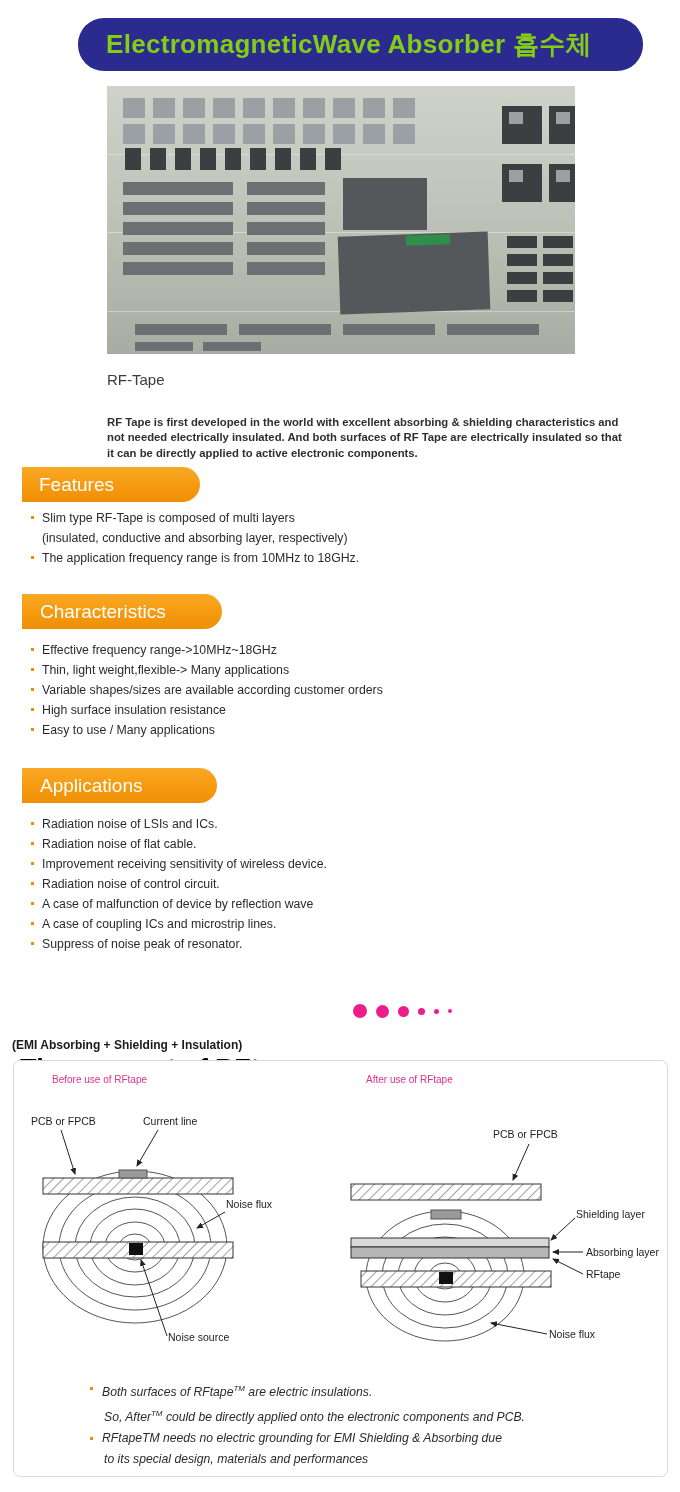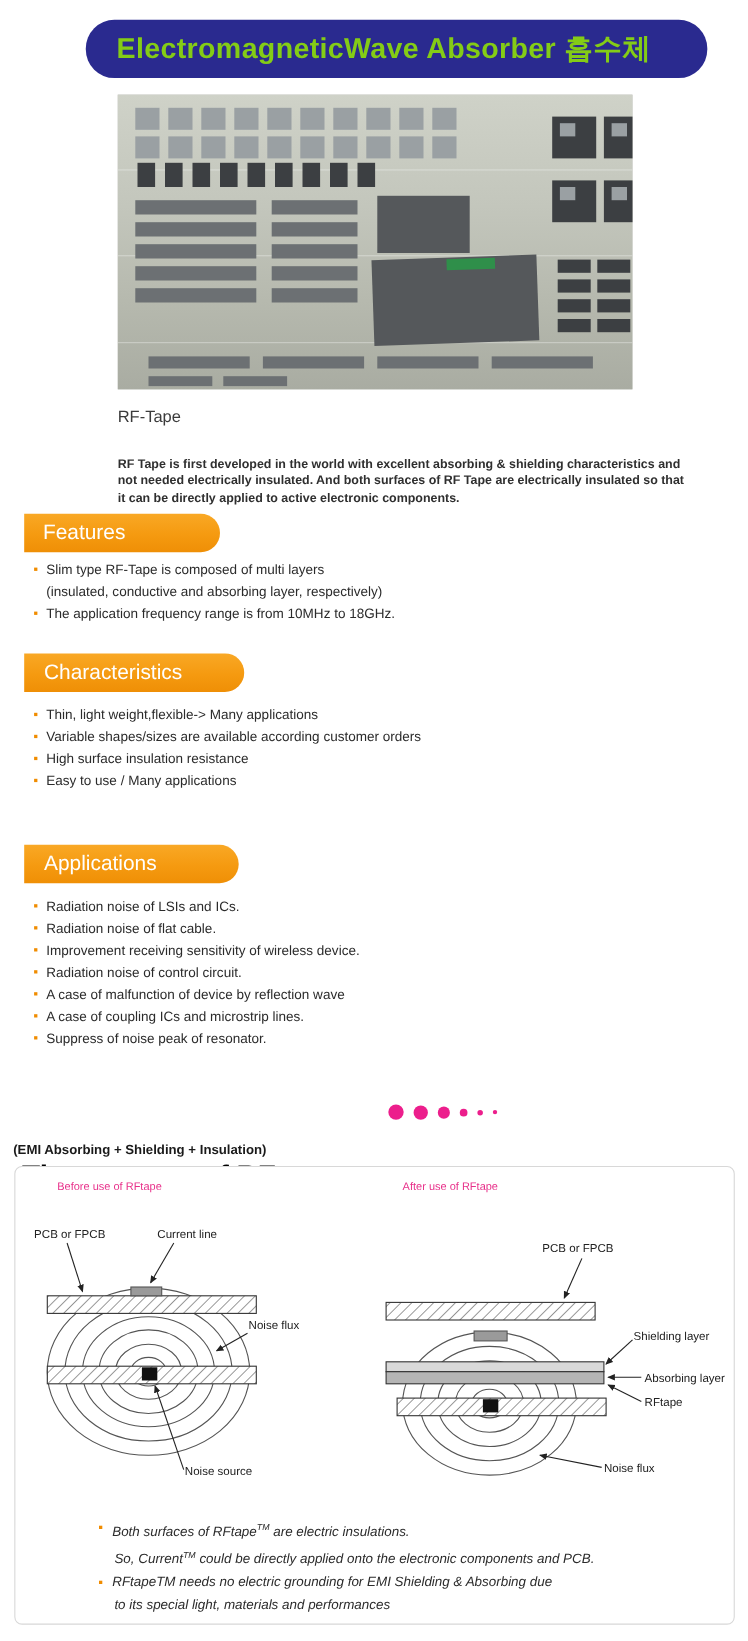--- a/index.html
+++ b/index.html
@@ -303,20 +303,21 @@
 <div class="bullets features">
   <div class="bullet-row">Slim type RF-Tape is composed of multi layers</div>
   <div class="bullet-row cont">(insulated, conductive and absorbing layer, respectively)</div>
   <div class="bullet-row">The application frequency range is from 10MHz  to 18GHz.</div>
 </div>
 
 <div class="tab characteristics">
   <span>Characteristics</span>
 </div>
 <div class="bullets characteristics">
+  <div class="bullet-row">Effective frequency range-&gt;10MHz~18GHz</div>
   <div class="bullet-row">Thin, light weight,flexible-&gt; Many applications</div>
   <div class="bullet-row">Variable shapes/sizes are available according customer orders</div>
   <div class="bullet-row">High surface insulation resistance</div>
   <div class="bullet-row">Easy to use / Many applications</div>
 </div>
 
 <div class="tab applications">
   <span>Applications</span>
 </div>
 <div class="bullets applications">
@@ -409,17 +410,17 @@
   <line x1="570" y1="214" x2="540" y2="199" stroke="#222" stroke-width="1" marker-end="url(#arr)"></line>
   <text x="536" y="278" font-family="Liberation Sans, sans-serif" font-size="10.5" fill="#222">Noise flux</text>
   <line x1="534" y1="274" x2="478" y2="263" stroke="#222" stroke-width="1" marker-end="url(#arr)"></line>
 </svg>
 
 <div class="foot-bullets">
   <div class="foot-row">
     <span>Both surfaces of RFtape</span><sup>TM</sup><span> are electric insulations.</span>
   </div>
   <div class="foot-row cont">
-    <span>So, Current</span><sup>TM</sup><span> could be directly applied onto the electronic components and PCB.</span>
+    <span>So, After</span><sup>TM</sup><span> could be directly applied onto the electronic components and PCB.</span>
   </div>
   <div class="foot-row">RFtapeTM needs no electric grounding for EMI Shielding &amp; Absorbing due</div>
-  <div class="foot-row cont">to its special light, materials and performances</div>
+  <div class="foot-row cont">to its special design, materials and performances</div>
 </div>
 
 </body></html>

